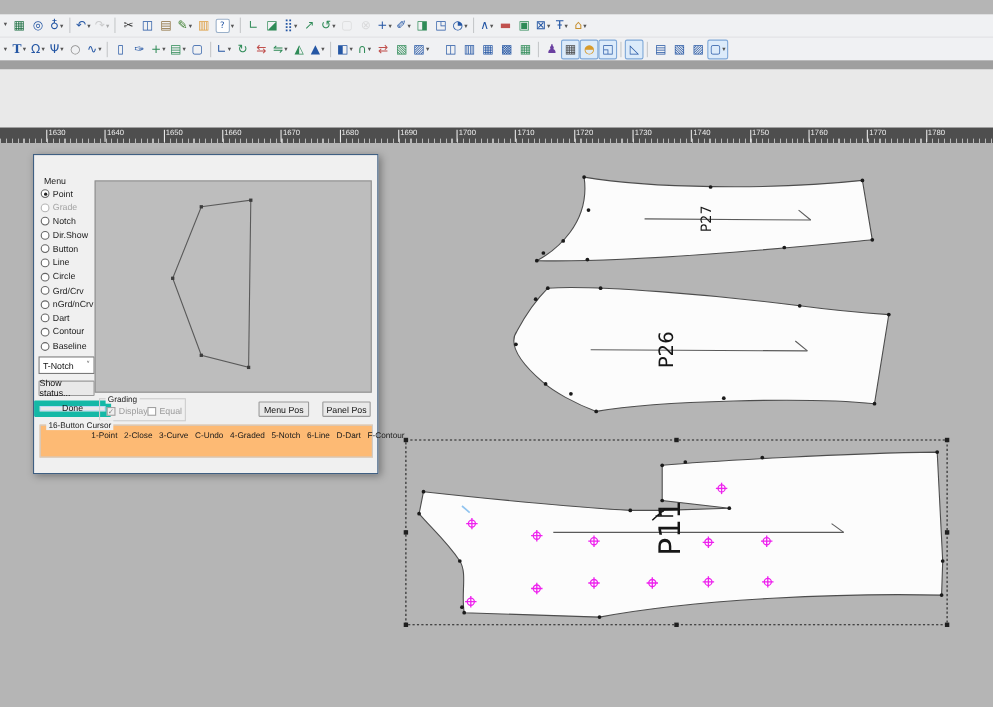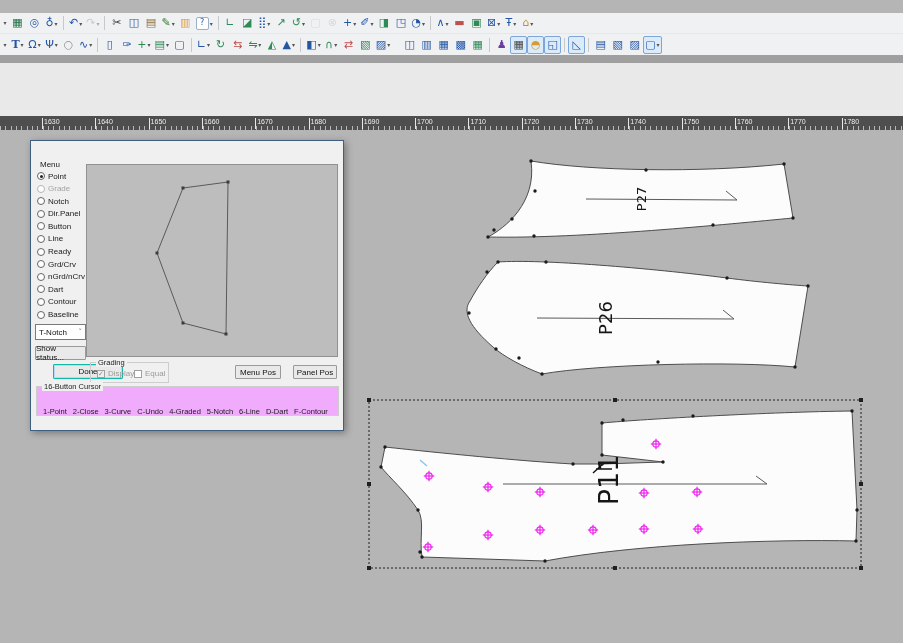--- a/index.html
+++ b/index.html
@@ -74,35 +74,35 @@
   .radio-row.dis .radio-lbl{color:#a3a3a3;}
   .dlg-canvas{position:absolute;left:55px;top:23px;width:252px;height:193px;background:#bdbdbd;
     border:1px solid #919191;box-sizing:border-box;}
   .combo{position:absolute;left:4px;top:183px;width:51px;height:16px;background:#fff;
     border:1px solid #7a7a7a;box-sizing:border-box;display:flex;align-items:center;padding-left:3px;}
   .combo .val{font-size:8px;color:#111;flex:1;}
   .combo .dd{font-size:7px;color:#555;padding-right:3px;font-family:"DejaVu Sans",sans-serif;}
   .btn{background:#e9e9e9;border:1px solid #9a9a9a;box-sizing:border-box;font-size:8px;color:#111;
     display:flex;align-items:center;justify-content:center;border-radius:1px;}
   .btn-showstatus{position:absolute;left:4px;top:205px;width:51px;height:14px;}
-  .btn-done{position:absolute;left:22px;top:223px;width:70px;height:15px;border:1px solid #14b8a6;
+  .btn-done{position:absolute;left:0;top:223px;width:70px;height:15px;border:5px solid #14b8a6;
     box-shadow:inset 0 0 0 1px #bcd9f3;}
   .grp{position:absolute;border:1px solid #cdcdcd;box-sizing:border-box;}
   .grp-lbl{position:absolute;top:-5px;left:5px;background:#f0f0f0;padding:0 2px;font-size:7.5px;color:#222;}
   .grading{left:59px;top:221px;width:79px;height:21px;}
   .cb-row{position:absolute;top:6px;display:flex;align-items:center;}
   .cb{width:8px;height:8px;border:1px solid #a0a0a0;background:#fff;box-sizing:border-box;margin-right:3px;
     font-size:7px;line-height:7px;text-align:center;color:#8a8a8a;font-family:"DejaVu Sans",sans-serif;}
   .cb.checked{background:#efefef;}
   .cb-lbl{font-size:8px;color:#9a9a9a;}
   .btn-menupos{position:absolute;left:204px;top:224px;width:46px;height:14px;}
   .btn-panelpos{position:absolute;left:262px;top:224px;width:44px;height:14px;}
-  .cursor-grp{left:5px;top:245px;width:303px;height:30px;background:#f0abfc;}
+  .cursor-grp{left:5px;top:245px;width:303px;height:30px;background:#fdba74;}
   .cursor-line{position:absolute;left:6px;display:flex;gap:6px;white-space:nowrap;font-size:7.5px;color:#1a1a1a;}
-  .cursor-line.l1{top:20px;}
+  .cursor-line.l1{top:4px;margin-left:40px;}
   .cursor-line.l2{top:15px;}
   .dlg-status{position:absolute;left:0;bottom:0;width:100%;height:14px;border-top:1px solid #c3c3c3;
     box-sizing:border-box;display:flex;align-items:center;padding-left:3px;background:#f0f0f0;}
   .dlg-status span{font-size:8px;color:#222;}
   .trace{stroke:#5a5a5a;stroke-width:1;fill:none;}
   .trace-dot{fill:#3c3c3c;}
 </style>
 </head>
 <body>
 
@@ -519,33 +519,33 @@
         <div class="radio-row dis">
           <span class="radio dis"></span>
           <span class="radio-lbl">Grade</span>
         </div>
         <div class="radio-row">
           <span class="radio"></span>
           <span class="radio-lbl">Notch</span>
         </div>
         <div class="radio-row">
           <span class="radio"></span>
-          <span class="radio-lbl">Dir.Panel</span>
+          <span class="radio-lbl">Dir.Show</span>
         </div>
         <div class="radio-row">
           <span class="radio"></span>
           <span class="radio-lbl">Button</span>
         </div>
         <div class="radio-row">
           <span class="radio"></span>
           <span class="radio-lbl">Line</span>
         </div>
         <div class="radio-row">
           <span class="radio"></span>
-          <span class="radio-lbl">Ready</span>
+          <span class="radio-lbl">Circle</span>
         </div>
         <div class="radio-row">
           <span class="radio"></span>
           <span class="radio-lbl">Grd/Crv</span>
         </div>
         <div class="radio-row">
           <span class="radio"></span>
           <span class="radio-lbl">nGrd/nCrv</span>
         </div>
         <div class="radio-row">

